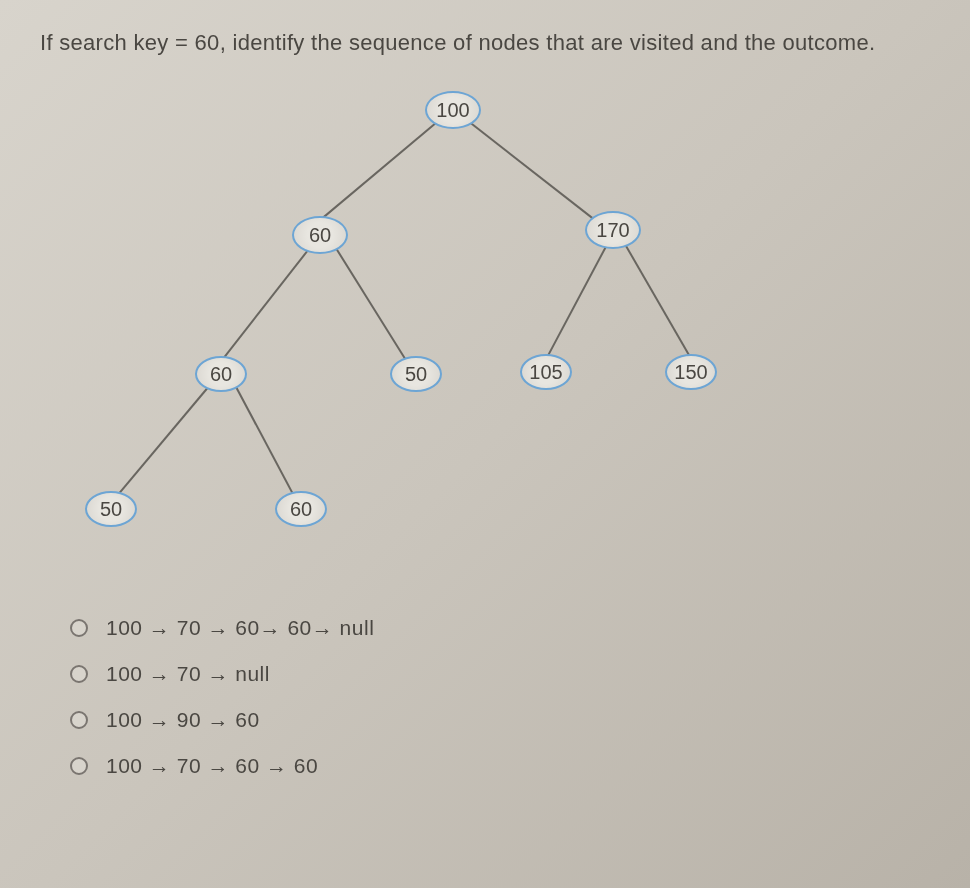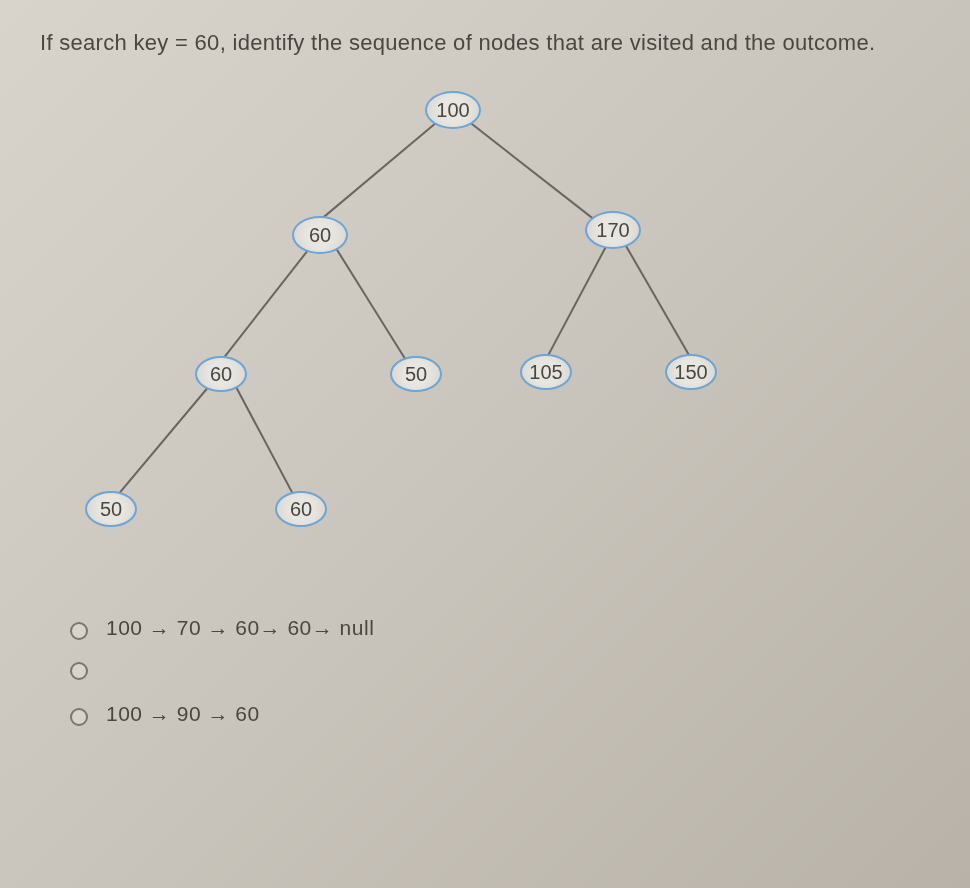--- a/index.html
+++ b/index.html
@@ -46,21 +46,21 @@
       height: 2px;
       transform-origin: left center;
       z-index: 1;
     }
     .options {
       margin-top: 20px;
       margin-left: 30px;
     }
     .option {
       display: flex;
-      align-items: flex-end;
+      align-items: center;
       margin-bottom: 22px;
       cursor: pointer;
     }
     .radio {
       width: 18px;
       height: 18px;
       border: 2px solid #7a7570;
       border-radius: 50%;
       margin-right: 18px;
       background: #d8d4cc;
@@ -103,18 +103,23 @@
   <div class="node node-md" style="left:215px; top:415px;">60</div>
 </div>
 
 <div class="options">
   <div class="option">
     <div class="radio"></div>
     <div class="option-text">100 → 70 → 60→ 60→ null</div>
   </div>
   <div class="option">
     <div class="radio"></div>
+    <div class="option-text">100 → 70 → null</div>
   </div>
   <div class="option">
     <div class="radio"></div>
     <div class="option-text">100 → 90 → 60</div>
   </div>
+  <div class="option">
+    <div class="radio"></div>
+    <div class="option-text">100 → 70 → 60 → 60</div>
+  </div>
 </div>
 
 </body></html>

